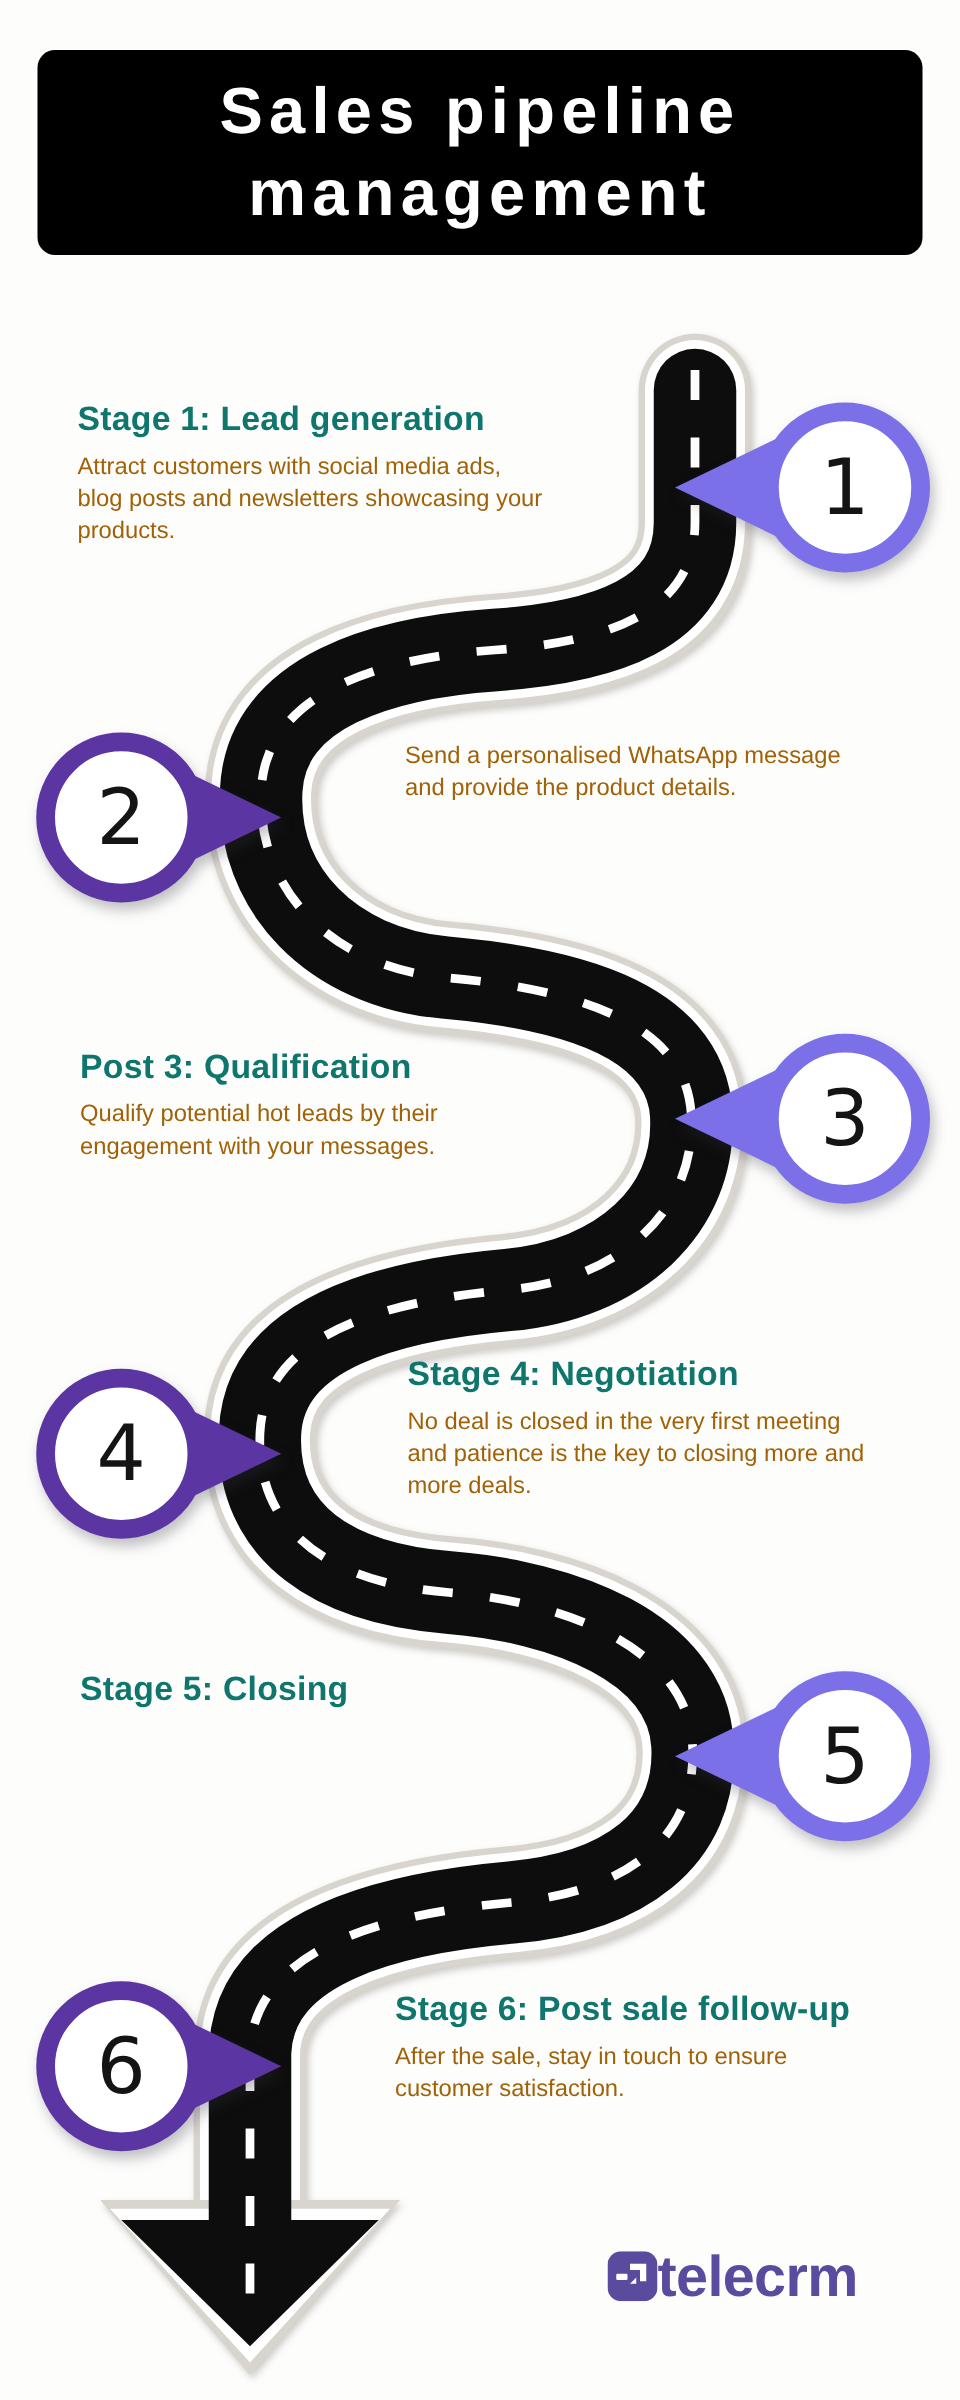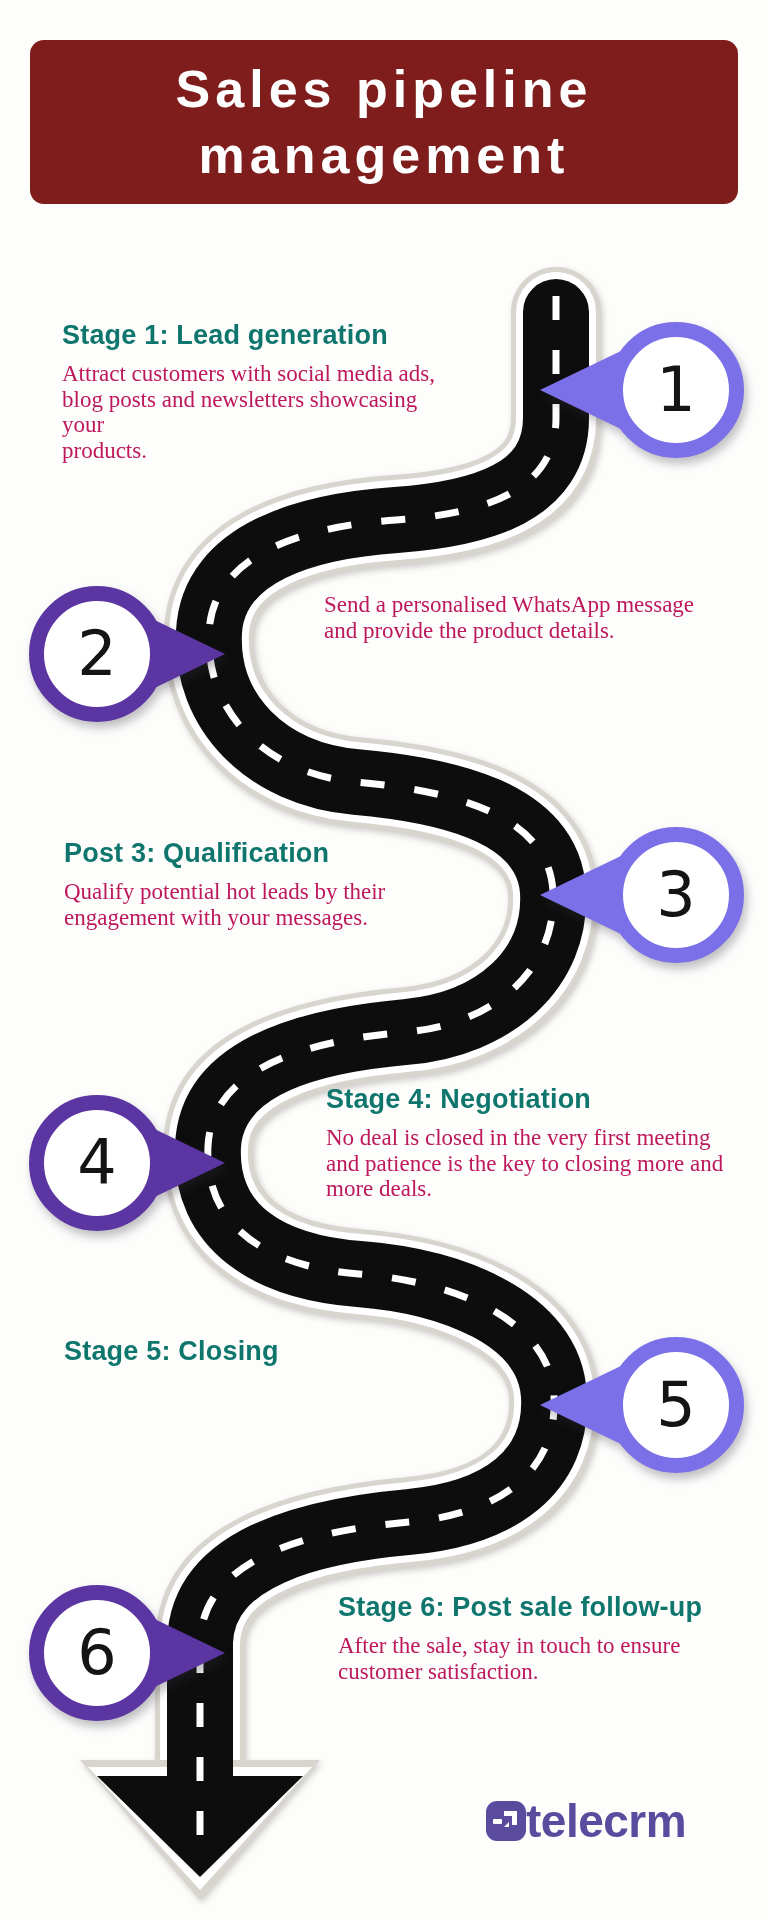--- a/index.html
+++ b/index.html
@@ -20,27 +20,27 @@
     line-height:66px;white-space:nowrap;
   }
 
   
   #road-svg{position:absolute;left:0;top:0;filter:drop-shadow(2px 3px 3px rgba(80,75,70,.28));}
   #road-svg use{fill:none;}
 
   
   .stage{position:absolute;}
   .stage h2{margin:0 0 10px 0;font-size:27px;font-weight:700;color:#0f766e;letter-spacing:.2px;}
-  .stage p{margin:0;font-size:23px;line-height:25.5px;color:#be185d;white-space:pre-line;font-family:Liberation Serif, serif;}
+  .stage p{margin:0;font-size:19px;line-height:25.5px;color:#a16207;white-space:pre-line;}
   .stage-1{left:62px;top:320px;width:400px;}
   .stage-2{left:324px;top:592px;width:400px;}
   .stage-3{left:64px;top:838px;width:370px;}
   .stage-4{left:326px;top:1084px;width:412px;}
   .stage-5{left:64px;top:1336px;width:392px;}
-  .stage-6{left:338px;top:1592px;width:420px;}
+  .stage-6{left:316px;top:1592px;width:420px;}
 
   
   .pin{position:absolute;filter:drop-shadow(3px 6px 5px rgba(50,45,60,.30));}
   .pin .tail{position:absolute;top:14px;height:108px;width:112px;background:var(--pin-color);}
   .pin.right .tail{left:0;clip-path:polygon(0 50%,100% 0,100% 100%);}
   .pin.left  .tail{right:0;clip-path:polygon(0 0,100% 50%,0 100%);}
   .pin .bubble{
     position:absolute;top:0;width:136px;height:136px;border-radius:50%;
     border:15px solid var(--pin-color);background:#fff;box-sizing:border-box;
     display:flex;align-items:center;justify-content:center;
@@ -57,21 +57,21 @@
 
   
   .logo{position:absolute;left:486px;top:1794px;display:flex;align-items:center;}
   .logo .wordmark{font-size:46px;font-weight:700;letter-spacing:-0.5px;}
 </style>
 </head>
 <body>
 
 <div id="canvas">
 
-  <div class="header" style="background: #7f1d1d; --x: #1c1652;">
+  <div class="header" style="background: #000000; --x: #1c1652;">
     <div class="t-line">Sales pipeline</div>
     <div class="t-line">management</div>
   </div>
 
   <svg id="road-svg" width="768" height="1920" viewBox="0 0 768 1920">
     <defs>
       <path id="roadPath" d="M 556 312 L 556 418
         C 556 492 482 514 396 520
         C 308 526 213 552 209 632
         C 205 712 266 774 356 782

